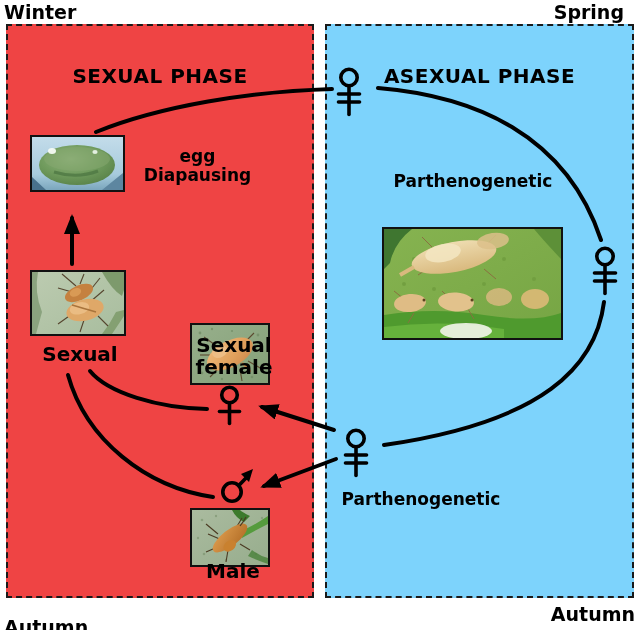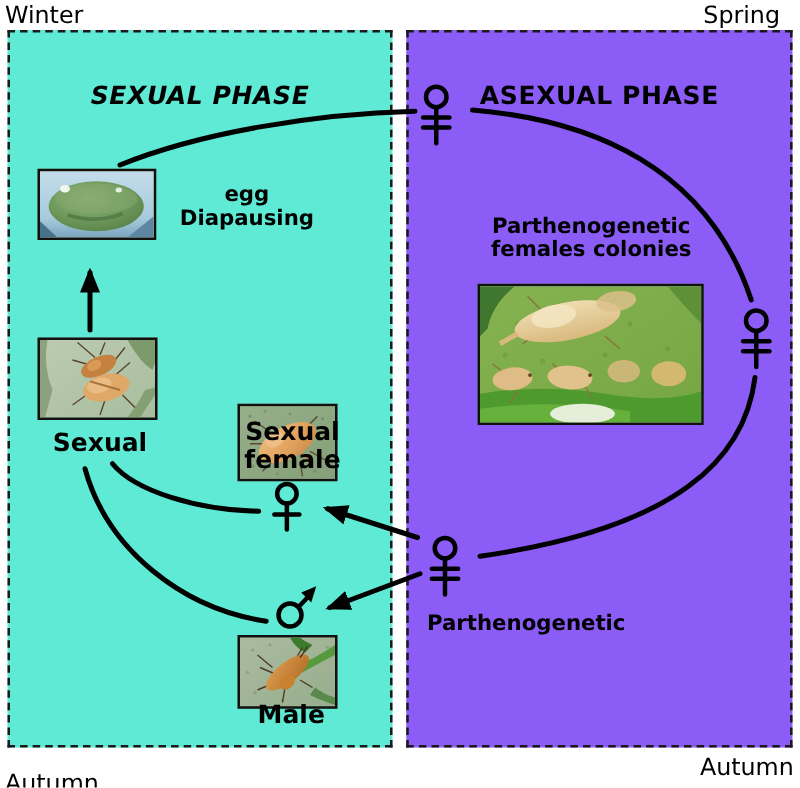--- a/index.html
+++ b/index.html
@@ -3,28 +3,28 @@
 <meta charset="utf-8">
 <style>
   html,body{margin:0;padding:0;}
   body{
     width:640px;height:630px;position:relative;background:#ffffff;
     font-family:"DejaVu Sans","Liberation Sans",sans-serif;color:#000;
     overflow:hidden;
   }
   .abs{position:absolute;}
   .season{
-    font-size:19px;font-weight:normal;letter-spacing:0px;
+    font-size:19px;font-weight:bold;letter-spacing:0px;
   }
   .phase-box{
     position:absolute;top:24px;height:574px;
     border:2px dashed #1a1a1a;box-sizing:border-box;
   }
-  #sexual-box{left:6px;width:308px;background:#5eead4;font-style:italic;}
-  #asexual-box{left:325px;width:309px;background:#8b5cf6;}
+  #sexual-box{left:6px;width:308px;background:#ef4444;}
+  #asexual-box{left:325px;width:309px;background:#7dd3fc;}
   .phase-title{
     position:absolute;top:38px;width:100%;text-align:center;
     font-size:20px;font-weight:bold;letter-spacing:0.5px;
   }
   .node-label{
     position:absolute;text-align:center;font-weight:bold;line-height:1.12;
   }
   .lbl-17{font-size:17px;}
   .lbl-20{font-size:20px;}
   .photo{
@@ -233,21 +233,20 @@
 
 <div class="node-label lbl-17" style="left:135px;top:147px;width:125px;">
   <div>egg</div>
   <div>Diapausing</div>
 </div>
 <div class="node-label lbl-20" style="left:28px;top:343px;width:104px;">Sexual</div>
 <div class="node-label lbl-20" style="left:159px;top:296px;width:150px;margin-top:38px;">Sexual female</div>
 <div class="node-label lbl-20" style="left:193px;top:560px;width:80px;">Male</div>
 <div class="node-label lbl-17" style="left:385px;top:172px;width:176px;">
   <div>Parthenogenetic</div>
-  <div>females colonies</div>
 </div>
 <div class="node-label lbl-17" style="left:330px;top:490px;width:182px;">
   <div>Parthenogenetic</div>
 </div>
 
 <svg id="overlay" width="640" height="630" viewBox="0 0 640 630">
   <defs>
     <marker id="ah" markerUnits="userSpaceOnUse" markerWidth="20" markerHeight="16" refX="16" refY="8" orient="auto">
       <polygon points="0,0 20,8 0,16" fill="#000"></polygon>
     </marker>

